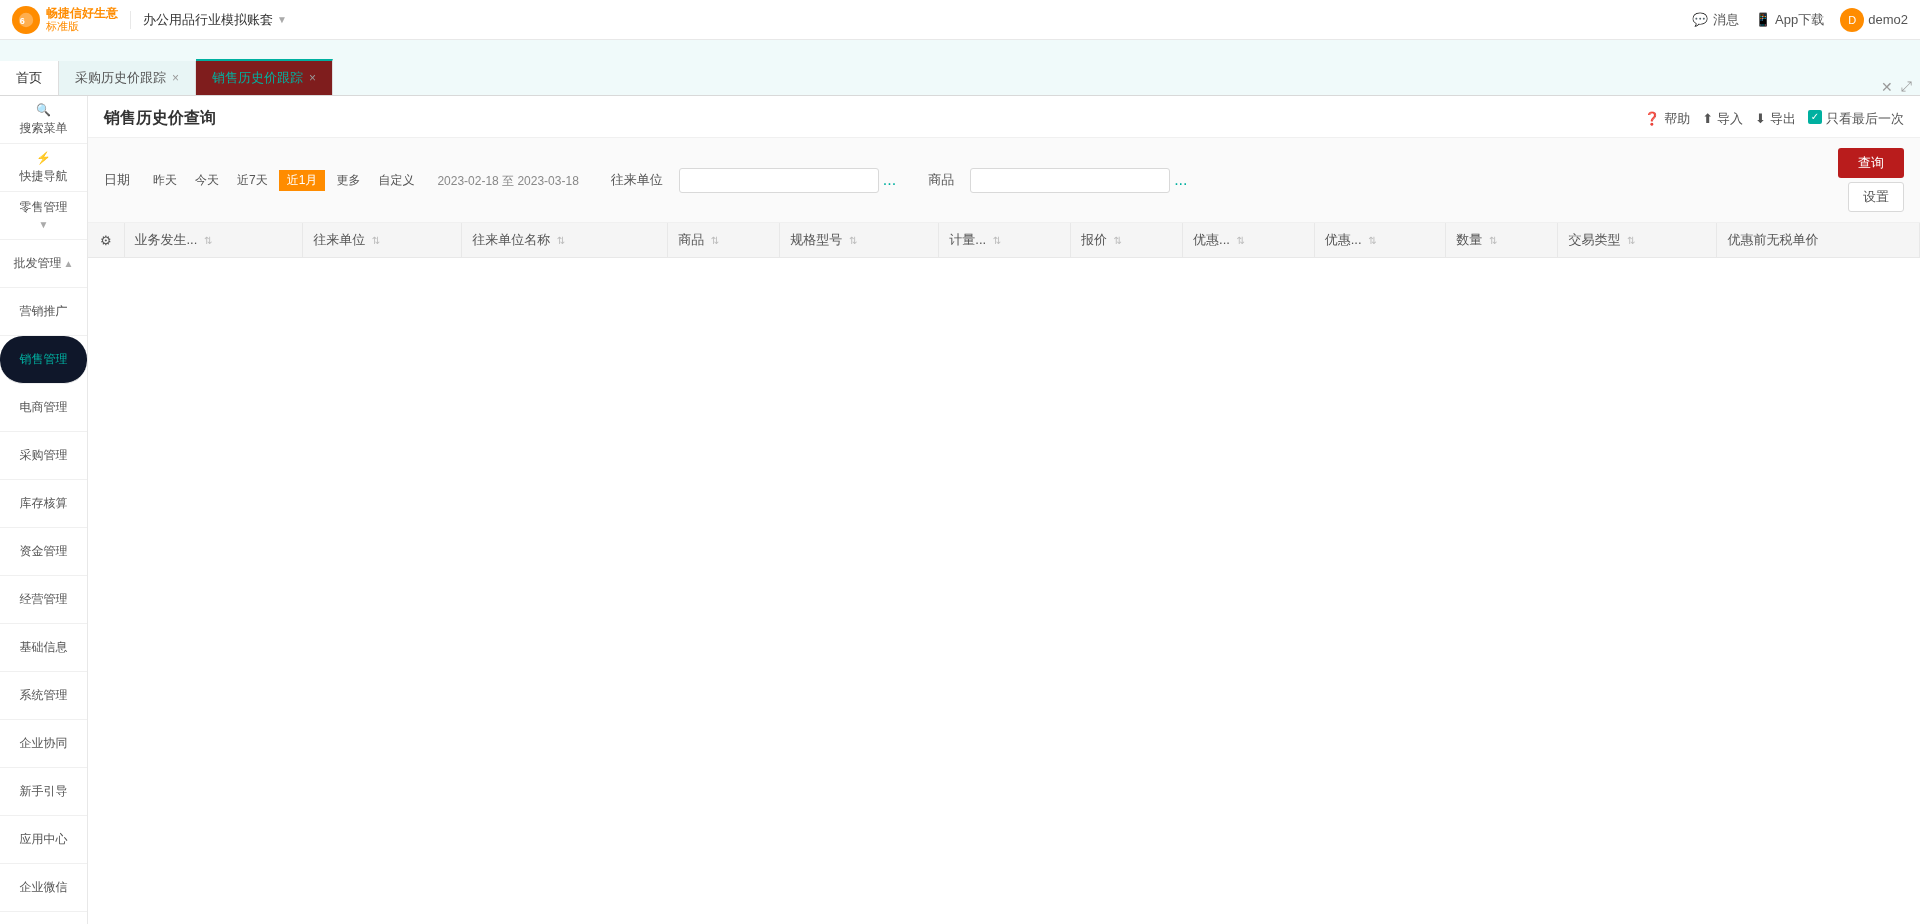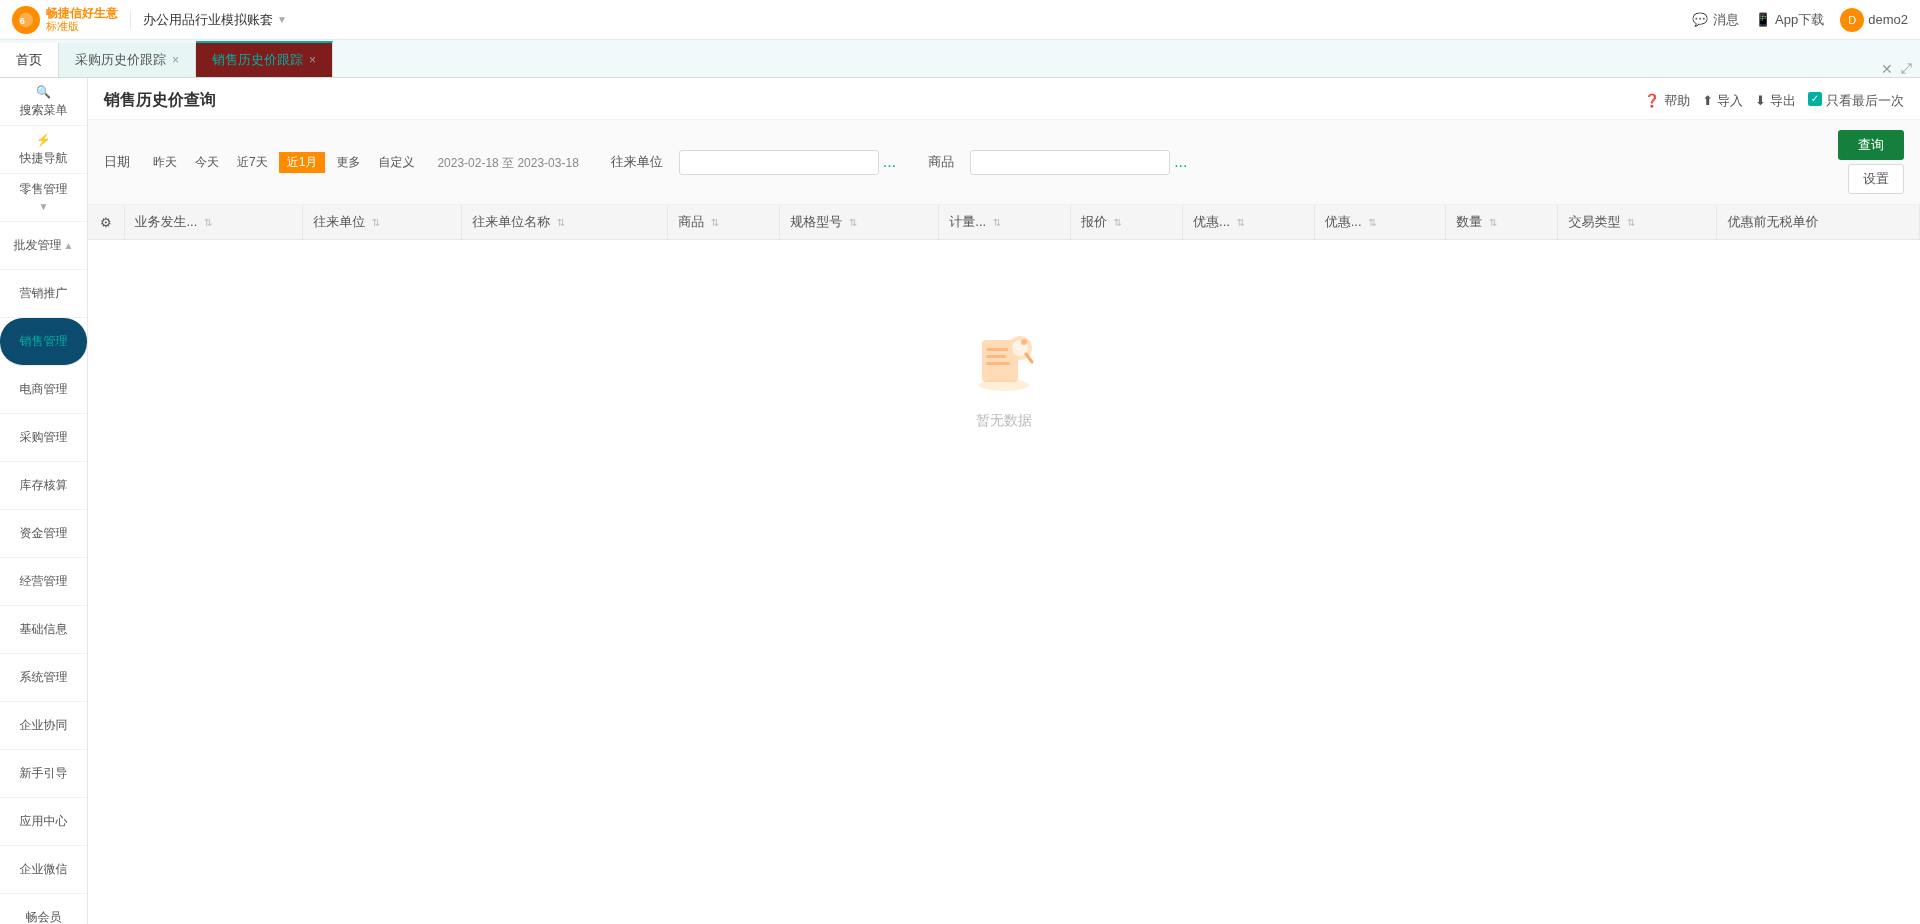--- a/index.html
+++ b/index.html
@@ -20,21 +20,21 @@
     .logo-area { display: flex; align-items: center; gap: 6px; }
     .logo-icon { width: 28px; height: 28px; background: #ff8c00; border-radius: 50%; display: flex; align-items: center; justify-content: center; }
     .logo-icon svg { width: 18px; height: 18px; }
     .logo-text { font-size: 12px; color: #ff8c00; line-height: 1.2; font-weight: bold; }
     .app-selector { display: flex; align-items: center; gap: 4px; font-size: 13px; color: #333; cursor: pointer; border-left: 1px solid #e8e8e8; padding-left: 12px; margin-left: 4px; }
     .top-bar-right { display: flex; align-items: center; gap: 16px; font-size: 13px; color: #555; }
     .top-bar-right .action { display: flex; align-items: center; gap: 4px; cursor: pointer; }
 
     
     .tab-bar {
-      height: 38px;
+      height: 56px;
       background: #f0fafa;
       display: flex;
       align-items: flex-end;
       padding: 0 0;
       flex-shrink: 0;
       border-bottom: 1px solid #d9d9d9;
     }
     .tab {
       height: 34px;
       display: flex;
@@ -81,21 +81,21 @@
       padding: 10px 4px;
       cursor: pointer;
       font-size: 12px;
       color: #555;
       border-bottom: 1px solid #f0f0f0;
       min-height: 48px;
       text-align: center;
       line-height: 1.3;
       gap: 2px;
     }
-    .sidebar-item.active { color: #00b0a0; background: #0c4a6e; border-radius: 23px; }
+    .sidebar-item.active { color: #00b0a0; background: #0f172a; border-radius: 23px; }
     .sidebar-arrow { font-size: 10px; color: #aaa; }
 
     
     .content { flex: 1; display: flex; flex-direction: column; overflow: hidden; background: #fff; }
 
     
     .page-header {
       padding: 12px 16px 8px;
       border-bottom: 1px solid #f0f0f0;
       display: flex;
@@ -121,21 +121,21 @@
     }
     .filter-group { display: flex; align-items: center; gap: 16px; }
     .filter-label { color: #555; font-size: 13px; white-space: nowrap; }
     .date-btns { display: flex; align-items: center; gap: 4px; }
     .date-btn { padding: 2px 6px; border-radius: 3px; cursor: pointer; font-size: 12px; color: #555; border: 1px solid transparent; }
     .date-btn.active { background: #ff8c00; color: #fff; border-radius: 0; padding: 2px 8px; border: none; }
     .date-range { font-size: 12px; color: #888; margin-top: 2px; }
     .filter-input-group { display: flex; align-items: center; gap: 4px; }
     .filter-input { border: 1px solid #d9d9d9; border-radius: 3px; padding: 4px 8px; font-size: 13px; color: #333; min-width: 160px; outline: none; }
     .filter-dots { color: #00b0a0; cursor: pointer; font-size: 16px; }
-    .query-btn { background: #15803d; color: #fff; border: none; border-radius: 3px; padding: 6px 20px; font-size: 13px; cursor: pointer; }
+    .query-btn { background: #b91c1c; color: #fff; border: none; border-radius: 3px; padding: 6px 20px; font-size: 13px; cursor: pointer; }
     .settings-btn { border: 1px solid #d9d9d9; background: #fff; border-radius: 3px; padding: 5px 14px; font-size: 13px; cursor: pointer; color: #555; }
     .filter-right { margin-left: auto; display: flex; flex-direction: column; gap: 4px; align-items: flex-end; }
 
     
     .table-wrapper { flex: 1; overflow: auto; }
     table { width: 100%; border-collapse: collapse; font-size: 13px; }
     thead tr { background: #f5f5f5; border-bottom: 1px solid #e8e8e8; }
     thead th {
       padding: 8px 10px;
       text-align: left;
@@ -399,30 +399,16 @@
             </th>
             <th>
               <span>优惠前无税单价</span>
             </th>
           </tr>
         </thead>
         <tbody id="table-body">
         </tbody>
       </table>
 
-      <div class="empty-state">
-        <svg class="empty-icon" viewBox="0 0 80 80" xmlns="http://www.w3.org/2000/svg">
-          <ellipse cx="40" cy="65" rx="25" ry="6" fill="#ffe0b2" opacity="0.5"></ellipse>
-          <rect x="18" y="20" width="36" height="42" rx="4" fill="#ffcc99" opacity="0.7"></rect>
-          <rect x="22" y="28" width="28" height="3" rx="1.5" fill="#ffaa66" opacity="0.7"></rect>
-          <rect x="22" y="35" width="20" height="3" rx="1.5" fill="#ffaa66" opacity="0.7"></rect>
-          <rect x="22" y="42" width="24" height="3" rx="1.5" fill="#ffaa66" opacity="0.7"></rect>
-          <circle cx="56" cy="28" r="12" fill="#ffddbb" opacity="0.9"></circle>
-          <circle cx="56" cy="28" r="8" fill="#fff" opacity="0.6"></circle>
-          <line x1="62" y1="34" x2="68" y2="42" stroke="#ffaa66" stroke-width="3" stroke-linecap="round"></line>
-          <circle cx="60" cy="22" r="3" fill="#ffaa66" opacity="0.8"></circle>
-        </svg>
-        <span>暂无数据</span>
-      </div>
     </div>
 
   </div>
 </div>
 
 </body></html>

